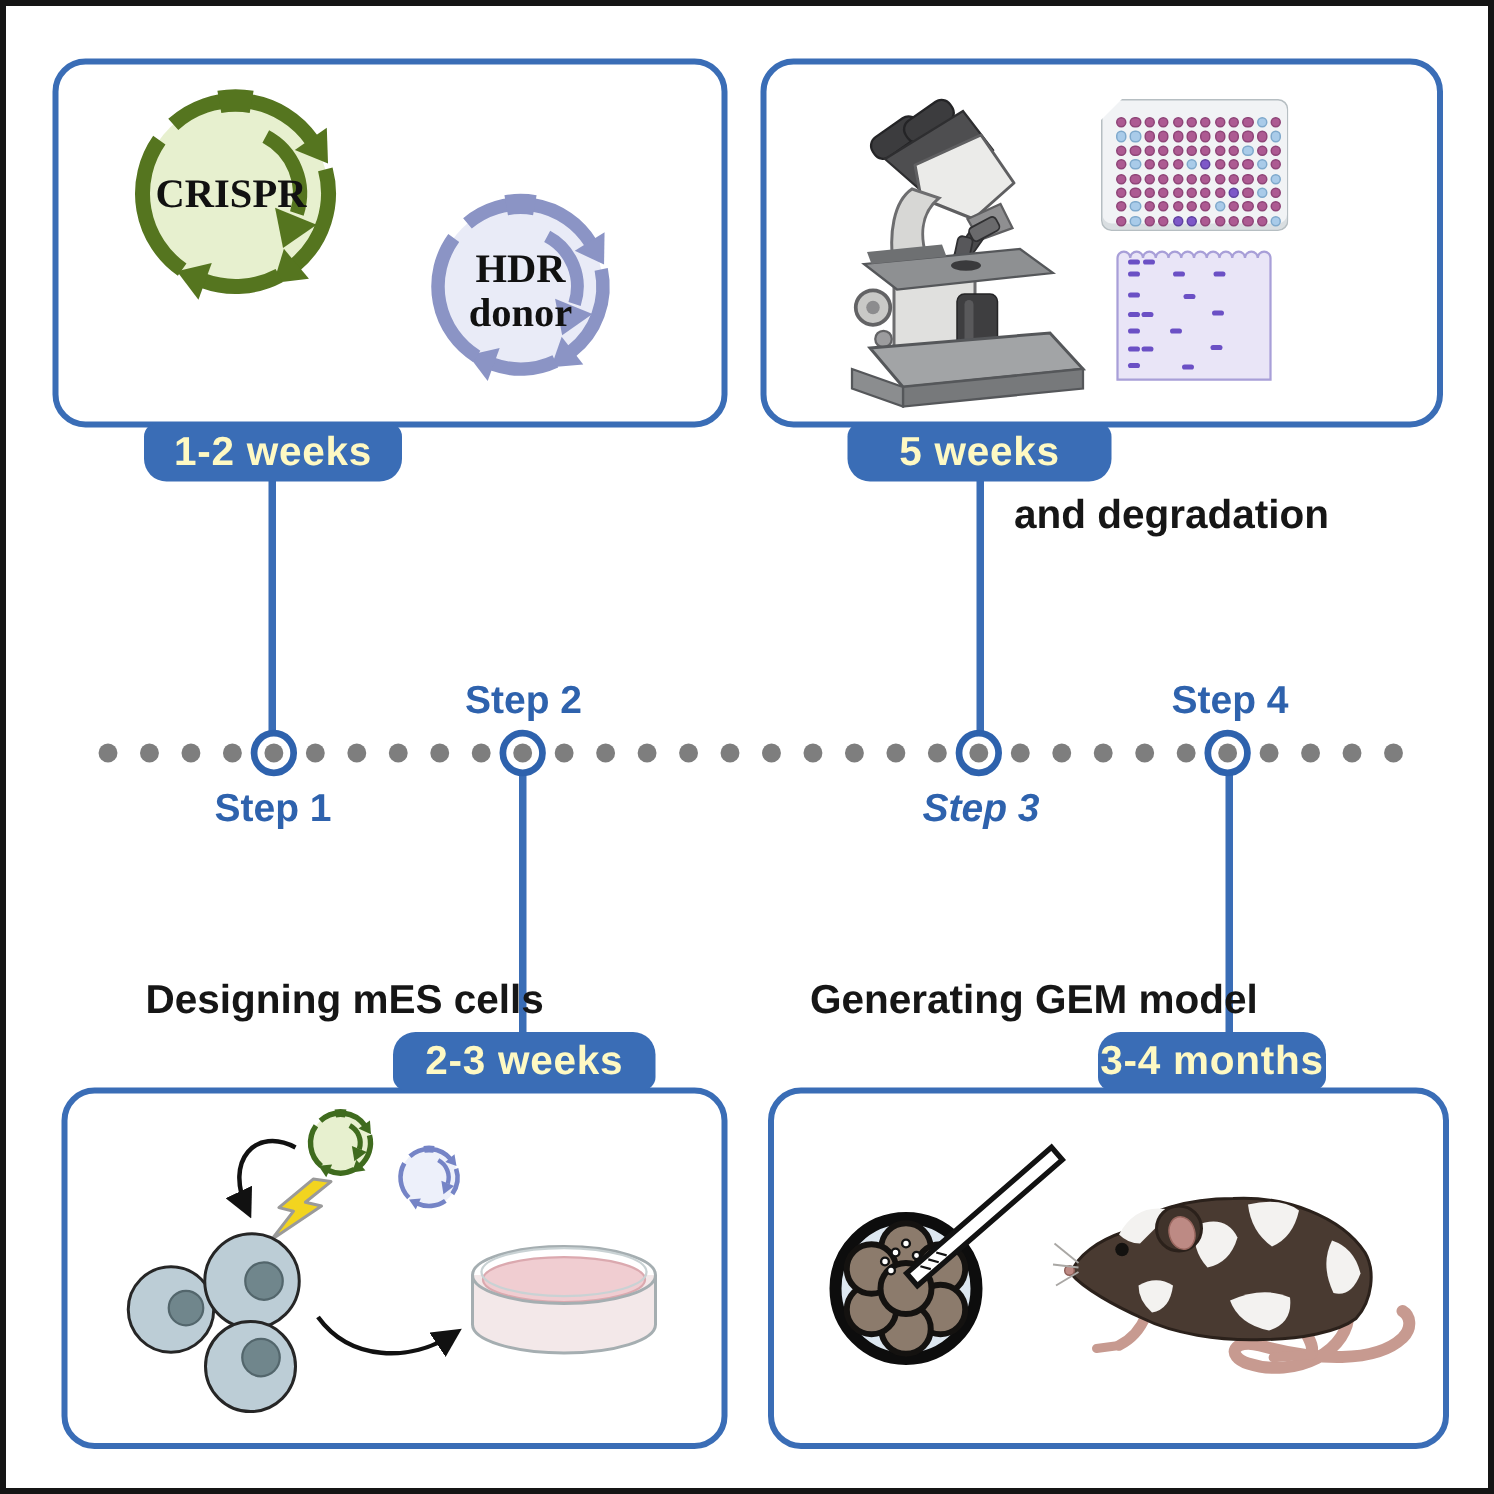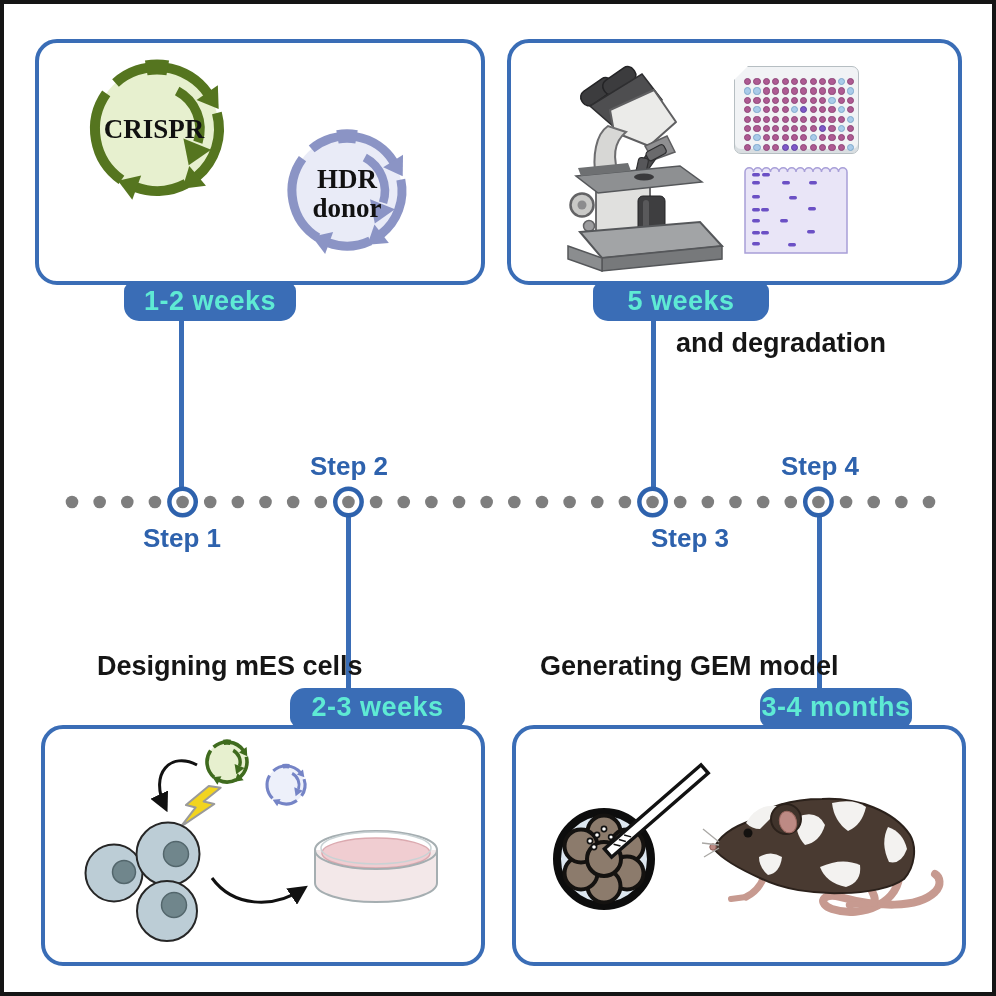--- a/index.html
+++ b/index.html
@@ -7,23 +7,23 @@
     position:relative;width:996px;height:996px;background:#ffffff;
     border:4px solid #151515;box-sizing:border-box;overflow:hidden;
     font-family:"Liberation Sans","DejaVu Sans",sans-serif;
   }
   .abs{position:absolute;}
   .panel{
     position:absolute;background:#ffffff;border:4.5px solid #3a6db6;
     border-radius:22px;box-sizing:border-box;
   }
   .badge{
-    position:absolute;height:39px;background:#3a6db6;color:#5eead4;
+    position:absolute;height:39px;background:#3a6db6;color:#fef9c3;
     font-weight:bold;font-size:27px;display:flex;align-items:center;
-    justify-content:center;letter-spacing:.5px;z-index:6;margin-left:28px;
+    justify-content:center;letter-spacing:.5px;z-index:6;
   }
   .badge.top{border-radius:9px 9px 15px 15px;}
   .badge.bottom{border-radius:15px 15px 9px 9px;}
   .vline{position:absolute;width:5px;background:#3a6db6;z-index:2;}
   .step-label{
     position:absolute;color:#2e62ad;font-weight:bold;font-size:26px;
     transform:translateX(-50%);white-space:nowrap;z-index:4;
   }
   .title{
     position:absolute;color:#161616;font-weight:bold;font-size:27px;
@@ -67,21 +67,21 @@
   <div class="badge bottom" style="left:728px;top:684px;width:152px;">3-4 months</div>
 
   <div class="title" style="left:672px;top:325px;">
     <div>and degradation</div>
   </div>
   <div class="title" style="left:93px;top:648px;">Designing mES cells</div>
   <div class="title" style="left:536px;top:648px;">Generating GEM model</div>
 
   <div class="step-label" style="left:178px;top:519px;">Step 1</div>
   <div class="step-label" style="left:345px;top:447px;">Step 2</div>
-  <div class="step-label" style="left:686px;top:519px;">Step 3</div>
+  <div class="step-label" style="left:650px;top:519px;font-style:italic;">Step 3</div>
   <div class="step-label" style="left:816px;top:447px;">Step 4</div>
 
   <svg id="timeline" class="abs" style="left:0;top:470px;z-index:3;" width="996" height="56" viewBox="0 0 996 56">
       <circle cx="68" cy="28" r="6.3" fill="#7e7e7e"></circle>
       <circle cx="95.645" cy="28" r="6.3" fill="#7e7e7e"></circle>
       <circle cx="123.28999999999999" cy="28" r="6.3" fill="#7e7e7e"></circle>
       <circle cx="150.935" cy="28" r="6.3" fill="#7e7e7e"></circle>
       <g>
         <circle cx="178.57999999999998" cy="28" r="13.2" fill="#fff" stroke="#2e62ad" stroke-width="4.5"></circle>
         <circle cx="178.57999999999998" cy="28" r="6.3" fill="#7e7e7e"></circle>

